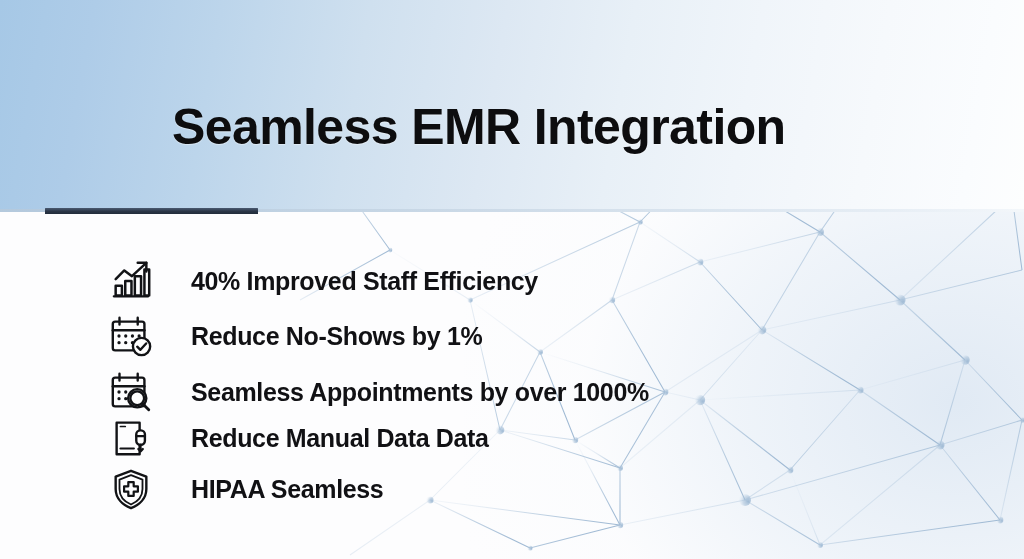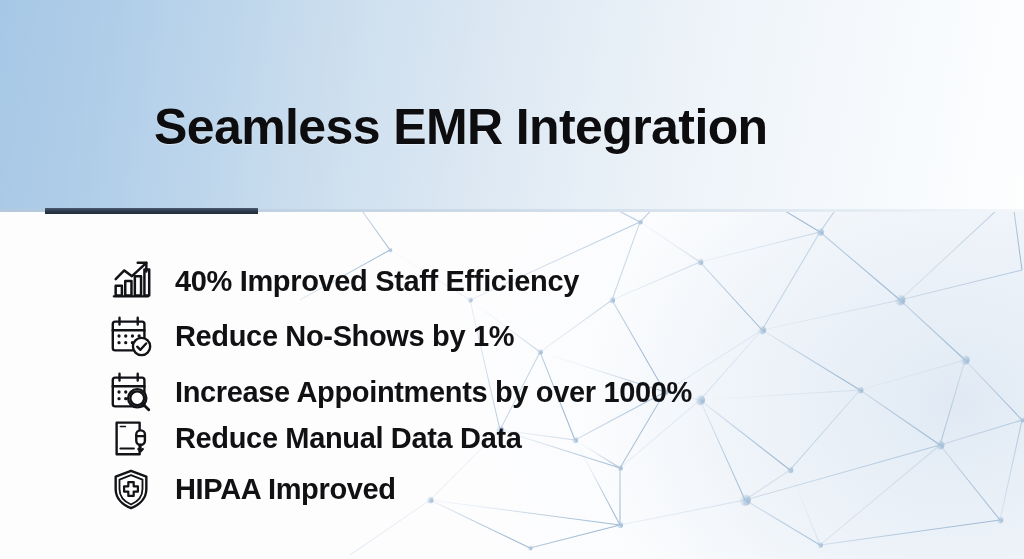--- a/index.html
+++ b/index.html
@@ -76,21 +76,21 @@
     background: linear-gradient(90deg,
       rgba(182,201,219,0.85) 0%,
       rgba(190,207,223,0.75) 30%,
       rgba(200,214,228,0.6) 60%,
       rgba(212,224,236,0.5) 85%,
       rgba(225,234,243,0.35) 100%);
   }
 
   .slide-title {
     position: absolute;
-    left: 154px;
+    left: 172px;
     top: 98px;
     z-index: 4;
     margin: 0;
     font-size: 50px;
     font-weight: 700;
     letter-spacing: -0.6px;
     color: #0d0d0f;
     white-space: nowrap;
     text-shadow: 0 1px 1px rgba(255,255,255,0.45);
   }
@@ -130,22 +130,22 @@
     align-items: center;
     justify-content: center;
   }
   .bullet-icon svg {
     display: block;
     width: 46px;
     height: 46px;
   }
   .bullet-text {
     position: absolute;
-    left: 175px;
-    font-size: 29px;
+    left: 191px;
+    font-size: 25px;
     font-weight: 700;
     letter-spacing: -0.35px;
     color: #111114;
     white-space: nowrap;
     line-height: 52px;
   }
 </style>
 </head>
 <body>
 
@@ -295,21 +295,21 @@
             <circle cx="18.5" cy="24" r="1.7"></circle>
             <circle cx="11.5" cy="31" r="1.7"></circle>
             <circle cx="18.5" cy="31" r="1.7"></circle>
             <circle cx="30" cy="23" r="1.2"></circle>
           </g>
           <circle cx="30.5" cy="30.5" r="9.5" fill="#ffffff"></circle>
           <circle cx="30.5" cy="30.5" r="7.2"></circle>
           <path d="M36.4 36.6 L42.5 42.6" stroke-width="3"></path>
         </svg>
       </span>
-      <span class="bullet-text">Increase Appointments by over 1000%</span>
+      <span class="bullet-text">Seamless Appointments by over 1000%</span>
     </div>
 
     <div class="bullet-row" style="top:200px;">
       <span class="bullet-icon">
         <svg viewBox="0 0 48 48" fill="none" stroke="#121316" stroke-width="2.5" stroke-linecap="round" stroke-linejoin="round" aria-hidden="true">
           <path d="M9 8 H33 V20 M33 32 V41 H9 V8"></path>
           <path d="M13 12 H18" stroke-width="1.8"></path>
           <path d="M13 35 H27" stroke-width="2.2"></path>
           <rect x="29.5" y="16" width="9" height="15" rx="4.2" fill="#ffffff"></rect>
           <path d="M29.5 22 H38.5"></path>
@@ -320,17 +320,17 @@
     </div>
 
     <div class="bullet-row" style="top:251px;">
       <span class="bullet-icon">
         <svg viewBox="0 0 48 48" fill="none" stroke="#121316" stroke-width="2.5" stroke-linecap="round" stroke-linejoin="round" aria-hidden="true">
           <path d="M24 5 L40 11 V24 C40 33.5 33 40.5 24 44 C15 40.5 8 33.5 8 24 V11 Z"></path>
           <path d="M24 9.5 L36 14.2 V24 C36 31.6 30.7 37.3 24 40.2 C17.3 37.3 12 31.6 12 24 V14.2 Z" stroke-width="1.9"></path>
           <path d="M21.2 16.8 H26.8 V21.2 H31.2 V26.8 H26.8 V31.2 H21.2 V26.8 H16.8 V21.2 H21.2 Z" stroke-width="2.3"></path>
         </svg>
       </span>
-      <span class="bullet-text">HIPAA Improved</span>
+      <span class="bullet-text">HIPAA Seamless</span>
     </div>
 
   </div>
 </div>
 
 </body></html>

